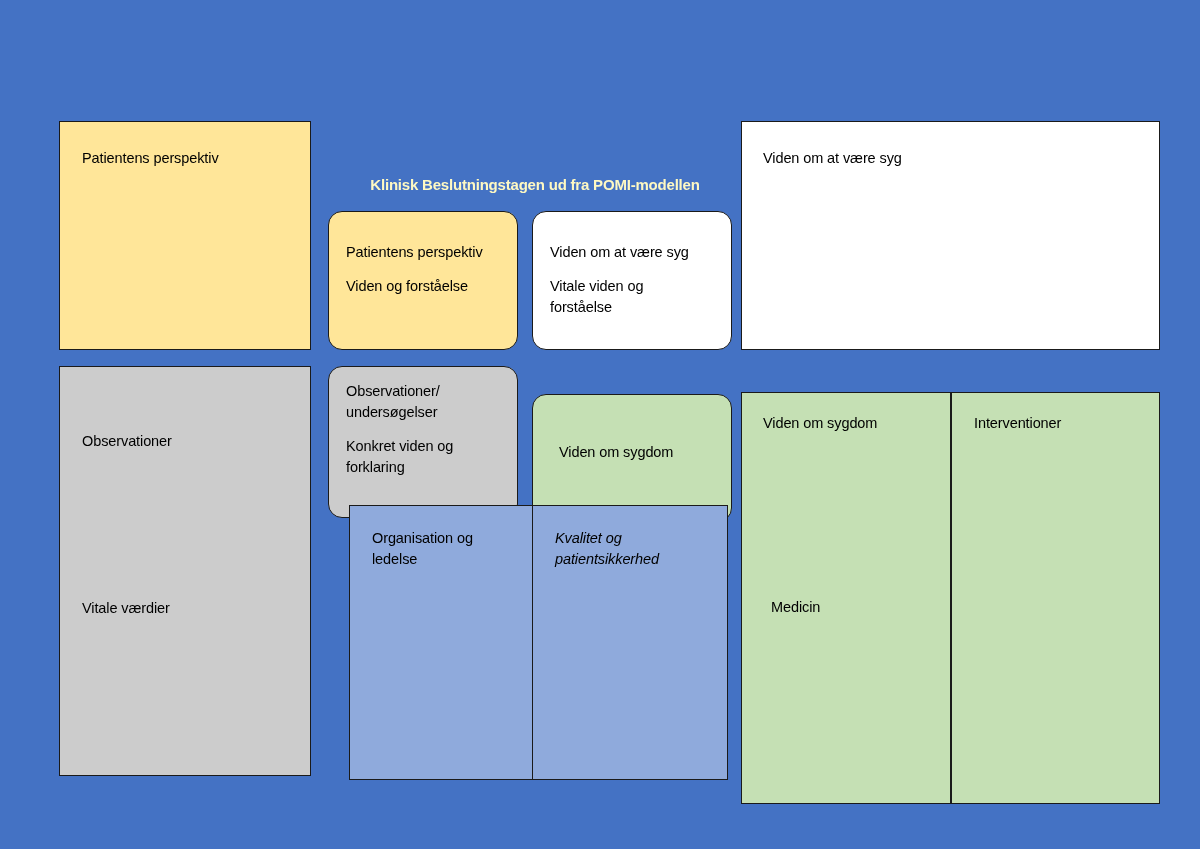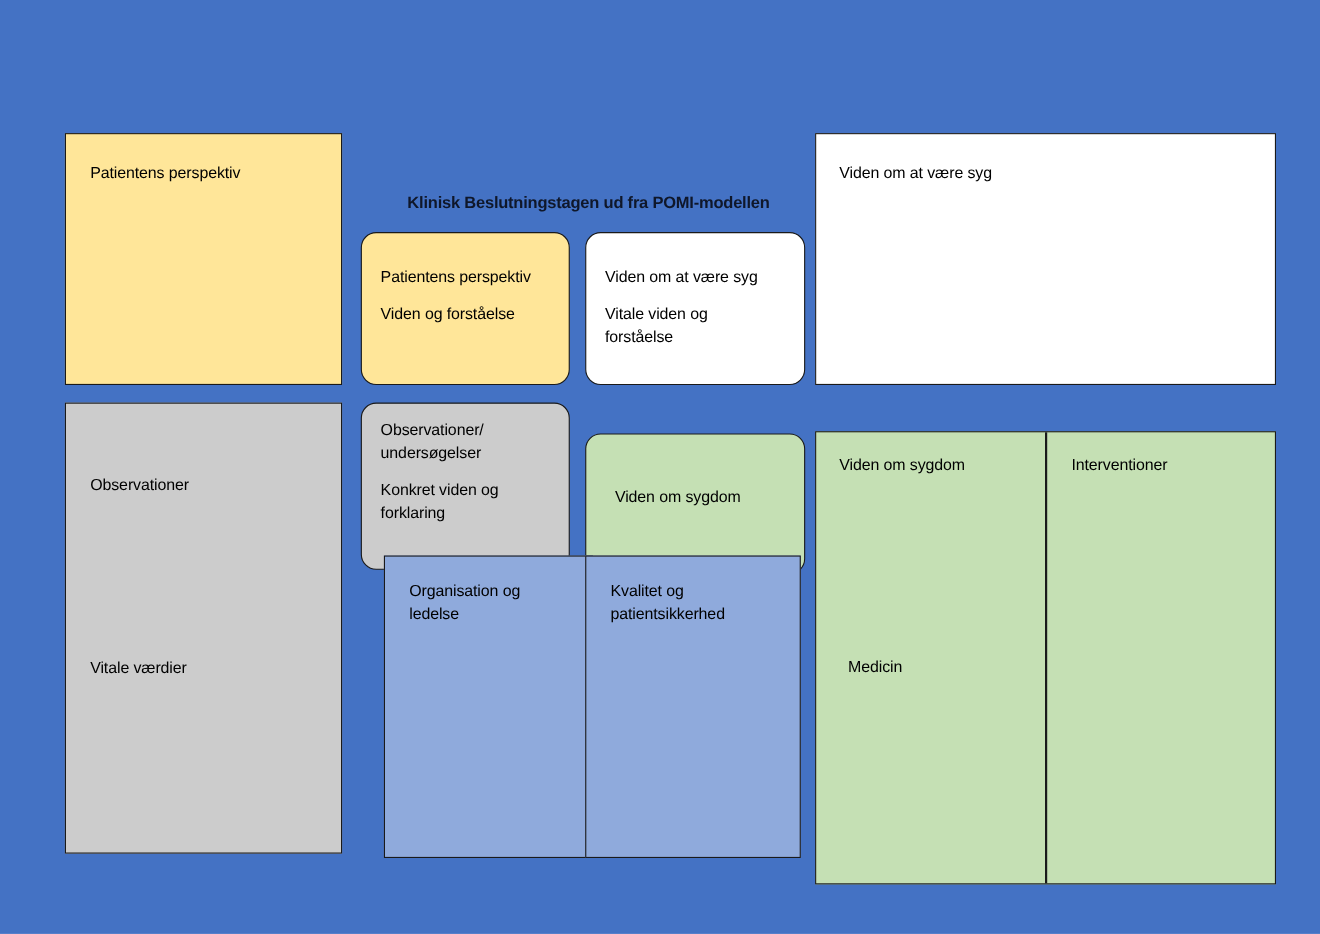--- a/index.html
+++ b/index.html
@@ -42,21 +42,21 @@
   .gap  { display: block; height: 13px; }
 
   #group-title {
     position: absolute;
     left: 330px;
     top: 176px;
     width: 410px;
     text-align: center;
     font-size: 15px;
     font-weight: bold;
-    color: #0f172a;
+    color: #fef9c3;
     letter-spacing: -0.2px;
   }
 
   .vdivider {
     position: absolute;
     top: 0;
     bottom: 0;
     width: 1.5px;
     background: #1a1a1a;
   }
@@ -115,21 +115,21 @@
     <div class="pad-tl" style="top:47px; left:26px;">Viden om sygdom</div>
   </div>
 
   <div class="box box-blue" style="left:328px; top:505px; width:190px; height:275px;margin-left:21px;">
     <div class="pad-tl" style="top:22px; left:22px;">
       <span class="line">Organisation og</span>
       <span class="line">ledelse</span>
     </div>
   </div>
 
-  <div class="box box-blue" style="left:532px; top:505px; width:196px; height:275px;">
+  <div class="box box-blue" style="left:532px; top:505px; width:196px; height:275px;font-style:italic;">
     <div class="pad-tl" style="top:22px; left:22px;">
       <span class="line">Kvalitet og</span>
       <span class="line">patientsikkerhed</span>
     </div>
   </div>
 
   <div class="box box-white" style="left:741px; top:121px; width:419px; height:229px;">
     <div class="pad-tl" style="top:26px; left:21px;">Viden om at være syg</div>
   </div>
 

